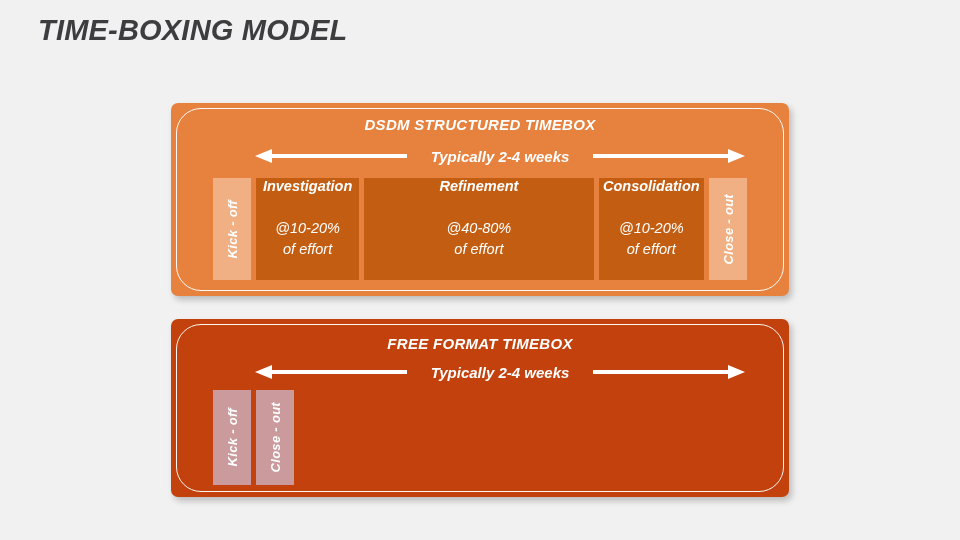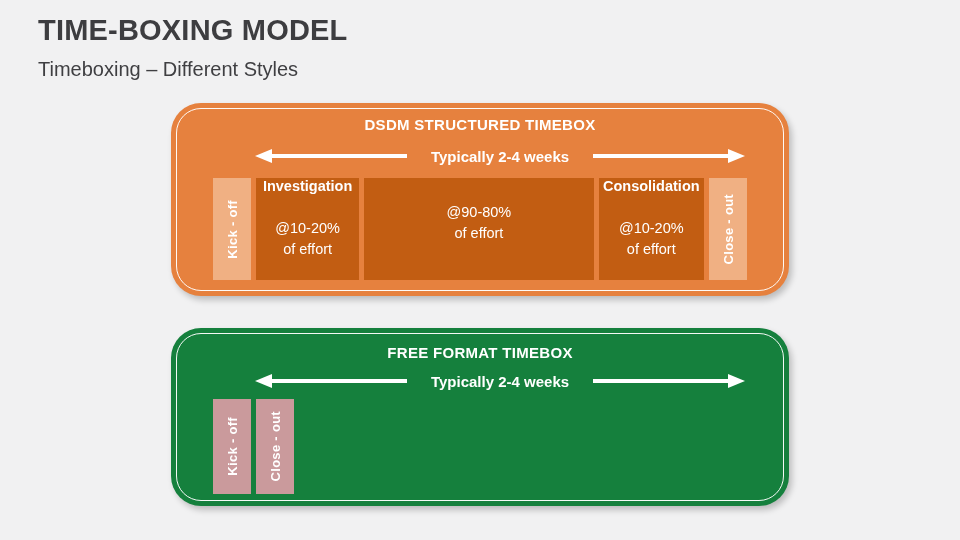--- a/index.html
+++ b/index.html
@@ -9,20 +9,21 @@
     height: 540px;
     background: #f1f1f2;
     font-family: "Liberation Sans", sans-serif;
     overflow: hidden;
   }
   .slide {
     position: relative;
     width: 960px;
     height: 540px;
     background: #f1f1f2;
+    font-style: italic;
   }
 
   
   .slide-title {
     position: absolute;
     left: 38px;
     top: 14px;
     font-size: 29px;
     font-weight: bold;
     color: #3d3d40;
@@ -35,26 +36,26 @@
     font-size: 20px;
     font-weight: normal;
     color: #3f3f42;
   }
 
   
   .panel {
     position: absolute;
     left: 171px;
     width: 618px;
-    border-radius: 30px;
+    border-radius: 7px;
     box-shadow: 3px 4px 6px rgba(0,0,0,0.22);
     box-sizing: border-box;
   }
   .panel-orange { top: 103px; height: 193px; background: #e6813e; }
-  .panel-maroon { top: 328px; height: 178px; background: #15803d; }
+  .panel-maroon { top: 319px; height: 178px; background: #c2410c; }
   .inner-border {
     position: absolute;
     inset: 5px;
     border: 1.5px solid rgba(255,255,255,0.95);
     border-radius: 25px;
     pointer-events: none;
   }
 
   .panel-title {
     text-align: center;
@@ -149,21 +150,20 @@
     font-weight: bold;
     font-size: 14.5px;
   }
 </style>
 </head>
 <body>
 
 <div class="slide">
 
   <div class="slide-title">TIME-BOXING MODEL</div>
-  <div class="slide-subtitle">Timeboxing – Different Styles</div>
 
   <div class="panel panel-orange">
     <div class="inner-border"></div>
 
     <div class="panel-title">DSDM STRUCTURED TIMEBOX</div>
 
     <div class="arrow-row">
       <div class="arrow-seg">
         <div class="arrow-head-left"></div>
         <div class="arrow-shaft"></div>
@@ -180,22 +180,23 @@
         <span>Kick - off</span>
       </div>
       <div class="phase phase-investigation">
         <div class="phase-name">Investigation</div>
         <div class="phase-effort">
           <div>@10-20%</div>
           <div>of effort</div>
         </div>
       </div>
       <div class="phase phase-refinement">
+        <div class="phase-name">Refinement</div>
         <div class="phase-effort">
-          <div>@90-80%</div>
+          <div>@40-80%</div>
           <div>of effort</div>
         </div>
       </div>
       <div class="phase phase-consolidation">
         <div class="phase-name">Consolidation</div>
         <div class="phase-effort">
           <div>@10-20%</div>
           <div>of effort</div>
         </div>
       </div>

